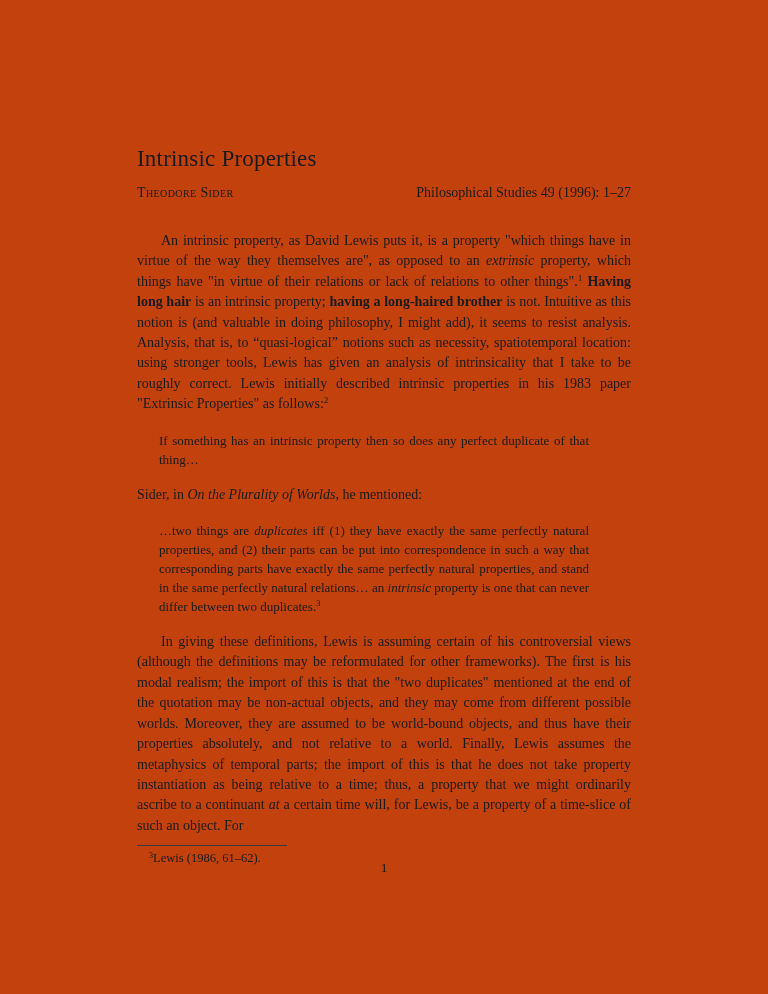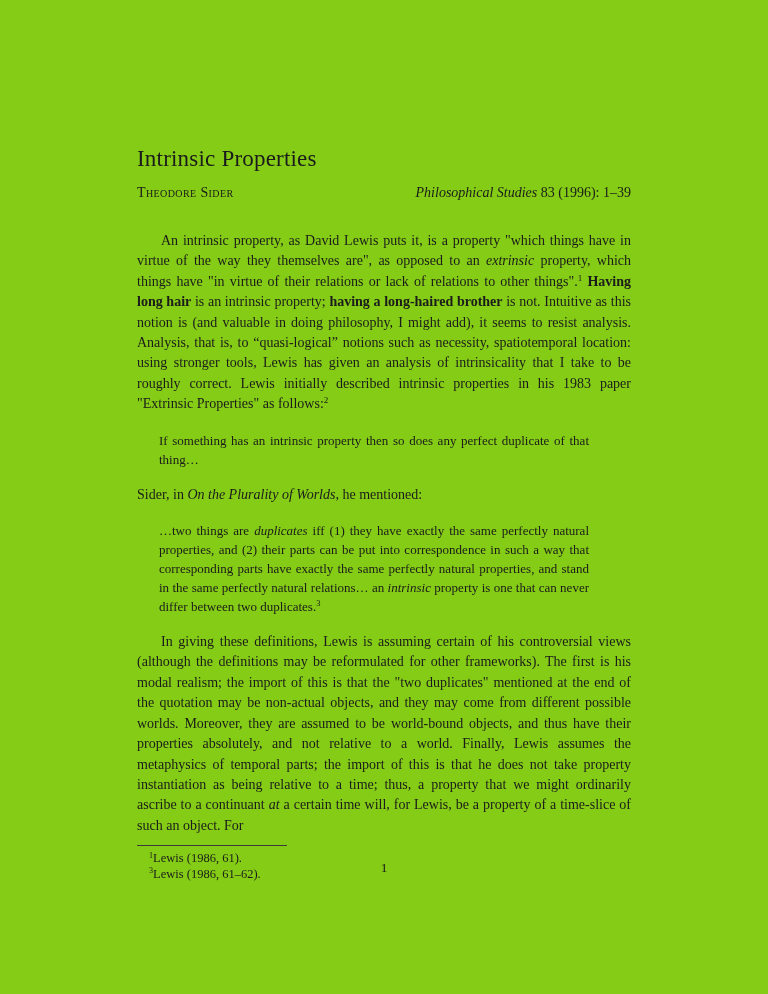--- a/index.html
+++ b/index.html
@@ -6,21 +6,21 @@
   html, body { margin: 0; padding: 0; }
   body {
     width: 768px; height: 994px;
     background: #ffffff;
     font-family: "Liberation Serif", "DejaVu Serif", serif;
     color: #1b1b1b;
   }
   .page {
     position: relative;
     width: 768px; height: 994px;
-    background: #84cc16;
+    background: #c2410c;
     overflow: hidden;
   }
   .content {
     position: absolute;
     left: 137px; top: 146px;
     width: 494px;
   }
   .title {
     font-size: 23px;
     font-weight: 400;
@@ -28,21 +28,21 @@
     letter-spacing: 0.2px;
   }
   .byline {
     margin-top: 13px;
     display: flex;
     justify-content: space-between;
     align-items: baseline;
     font-size: 14px;
   }
   .author { font-variant: small-caps; letter-spacing: 0.4px; }
-  .journal-ref .jname { font-style: italic; }
+  .journal-ref .jname { }
   .article-body { margin-top: 30px; }
   .article-body p { margin: 0; }
   p.para {
     font-size: 14px;
     line-height: 20.4px;
     text-align: justify;
   }
   p.para.indent { text-indent: 24px; }
   p.quote {
     font-size: 13px;
@@ -84,33 +84,32 @@
 </head>
 <body>
 
 <div class="page">
   <div class="content">
 
     <h1 class="title">Intrinsic Properties</h1>
 
     <div class="byline">
       <span class="author">Theodore Sider</span>
-      <span class="journal-ref"><span class="jname">Philosophical Studies</span><span> 83 (1996): 1–39</span></span>
+      <span class="journal-ref"><span class="jname">Philosophical Studies</span><span> 49 (1996): 1–27</span></span>
     </div>
 
     <div class="article-body">
         <p class="para indent"><span>An intrinsic property, as David Lewis puts it, is a property "which things have in virtue of the way they themselves are", as opposed to an </span><em>extrinsic</em><span> property, which things have "in virtue of their relations or lack of relations to other things".</span><sup>1</sup><span> </span><strong>Having long hair</strong><span> is an intrinsic property; </span><strong>having a long-haired brother</strong><span> is not. Intuitive as this notion is (and valuable in doing philosophy, I might add), it seems to resist analysis. Analysis, that is, to “quasi-logical” notions such as necessity, spatiotemporal location: using stronger tools, Lewis has given an analysis of intrinsicality that I take to be roughly correct. Lewis initially described intrinsic properties in his 1983 paper "Extrinsic Properties" as follows:</span><sup>2</sup></p>
         <p class="quote"><span>If something has an intrinsic property then so does any perfect duplicate of that thing…</span></p>
         <p class="para noindent"><span>Sider, in </span><em>On the Plurality of Worlds</em><span>, he mentioned:</span></p>
         <p class="quote"><span>…two things are </span><em>duplicates</em><span> iff (1) they have exactly the same perfectly natural properties, and (2) their parts can be put into correspondence in such a way that corresponding parts have exactly the same perfectly natural properties, and stand in the same perfectly natural relations… an </span><em>intrinsic</em><span> property is one that can never differ between two duplicates.</span><sup>3</sup></p>
         <p class="para indent"><span>In giving these definitions, Lewis is assuming certain of his controversial views (although the definitions may be reformulated for other frameworks). The first is his modal realism; the import of this is that the "two duplicates" mentioned at the end of the quotation may be non-actual objects, and they may come from different possible worlds. Moreover, they are assumed to be world-bound objects, and thus have their properties absolutely, and not relative to a world. Finally, Lewis assumes the metaphysics of temporal parts; the import of this is that he does not take property instantiation as being relative to a time; thus, a property that we might ordinarily ascribe to a continuant </span><em>at</em><span> a certain time will, for Lewis, be a property of a time-slice of such an object. For</span></p>
       </div>
 
     <div class="footnotes">
       <hr class="fn-rule">
-      <div class="footnote"><sup>1</sup><span>Lewis (1986, 61).</span></div>
       <div class="footnote"><sup>3</sup><span>Lewis (1986, 61–62).</span></div>
     </div>
 
   </div>
 
   <div class="page-number">1</div>
 </div>
 
 </body></html>

